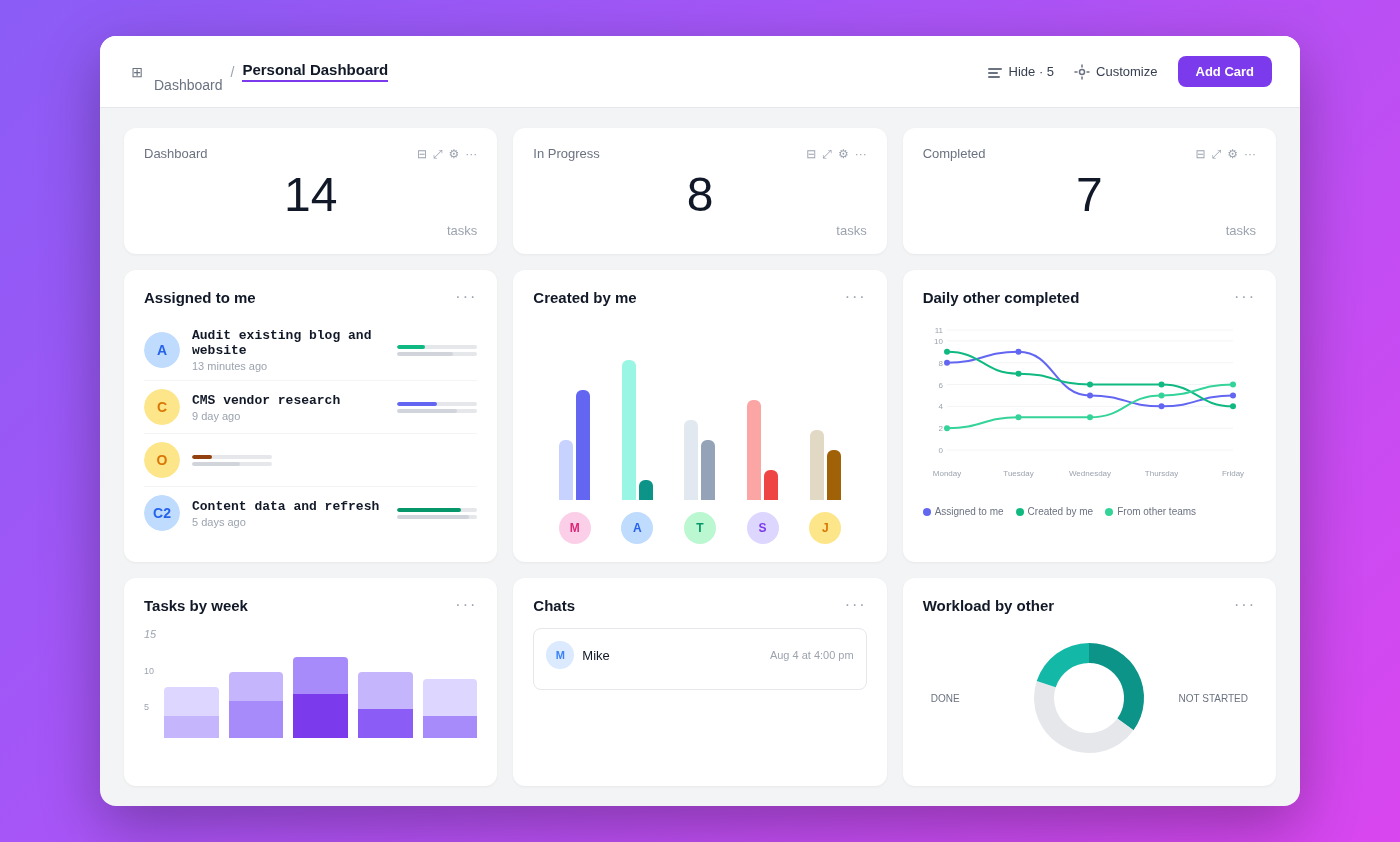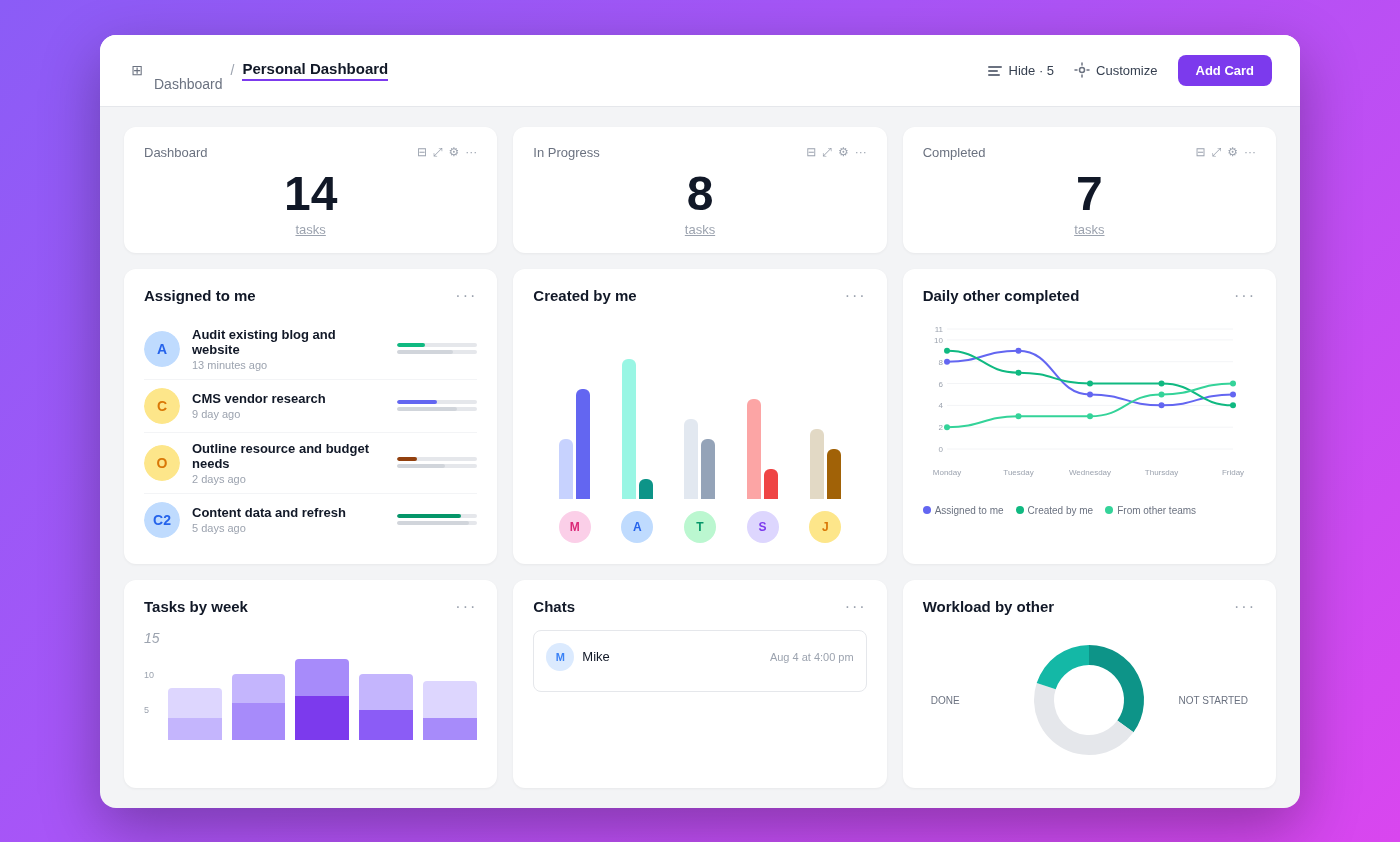--- a/index.html
+++ b/index.html
@@ -106,31 +106,30 @@
     }
     .stat-card-icons {
       display: flex;
       gap: 6px;
       color: #9ca3af;
       font-size: 12px;
     }
     .stat-card-icons span { cursor: pointer; }
     .stat-number {
       font-size: 48px;
-      font-weight: 700;
+      font-weight: 400;
       color: #111827;
       text-align: center;
       line-height: 1;
     }
     .stat-label {
-      text-align: center;
+      text-align: right;
       font-size: 13px;
       color: #9ca3af;
       margin-top: 4px;
-      text-decoration: underline;
     }
     
     .middle-row {
       display: grid;
       grid-template-columns: 1fr 1fr 1fr;
       gap: 16px;
     }
     .card {
       background: #fff;
       border-radius: 12px;
@@ -173,20 +172,21 @@
       width: 100%; height: 100%;
       border-radius: 50%;
       display: flex; align-items: center; justify-content: center;
       font-size: 14px; font-weight: 600; color: #fff;
     }
     .task-info { flex: 1; }
     .task-name {
       font-size: 13px;
       font-weight: 600;
       color: #111827;
+      font-family: Liberation Mono, monospace;
     }
     .task-time {
       font-size: 11px;
       color: #9ca3af;
       margin-top: 2px;
     }
     .task-progress {
       width: 80px;
       display: flex;
       flex-direction: column;
@@ -401,24 +401,20 @@
         <div class="progress-fill" style="width:50%;background:#6366f1;"></div>
       </div>
       <div class="progress-bar">
         <div class="progress-fill" style="width:75%;background:#d1d5db;"></div>
       </div>
     </div>
   </div>
             <div class="task-item">
     <div class="avatar">
       <div class="avatar-img" style="background:#fde68a;color:#d97706;">O</div>
-    </div>
-    <div class="task-info">
-      <div class="task-name">Outline resource and budget needs</div>
-      <div class="task-time">2 days ago</div>
     </div>
     <div class="task-progress">
       <div class="progress-bar">
         <div class="progress-fill" style="width:25%;background:#92400e;"></div>
       </div>
       <div class="progress-bar">
         <div class="progress-fill" style="width:60%;background:#d1d5db;"></div>
       </div>
     </div>
   </div>
@@ -553,21 +549,21 @@
 
     <div class="bottom-row">
 
       <div class="card">
         <div class="card-header">
           <span class="card-title">Tasks by week</span>
           <span class="card-menu">···</span>
         </div>
         <div style="display:flex;align-items:flex-end;gap:4px;margin-bottom:4px;">
           <div style="display:flex;flex-direction:column;justify-content:space-between;height:110px;margin-right:4px;">
-            <span style="font-size:14px;color:#9ca3af;font-style:italic;">15</span>
+            <span style="font-size:11px;color:#9ca3af;font-style:italic;">15</span>
             <span style="font-size:9px;color:#9ca3af;">10</span>
             <span style="font-size:9px;color:#9ca3af;">5</span>
             <span style="font-size:9px;color:#9ca3af;"></span>
           </div>
           <div id="week-bars" style="display:flex;align-items:flex-end;gap:10px;height:110px;flex:1;">
               <div style="display: flex; flex-direction: column; align-items: center; flex: 1 1 0%;">
                 <div style="width: 100%; display: flex; flex-direction: column-reverse; border-radius: 4px 4px 0px 0px; overflow: hidden; height: 51.3333px;">
                   <div style="width: 100%; height: 42.8571%; background: rgb(196, 181, 253);"></div>
                   <div style="width: 100%; height: 57.1429%; background: rgb(221, 214, 254);"></div>
                 </div>

